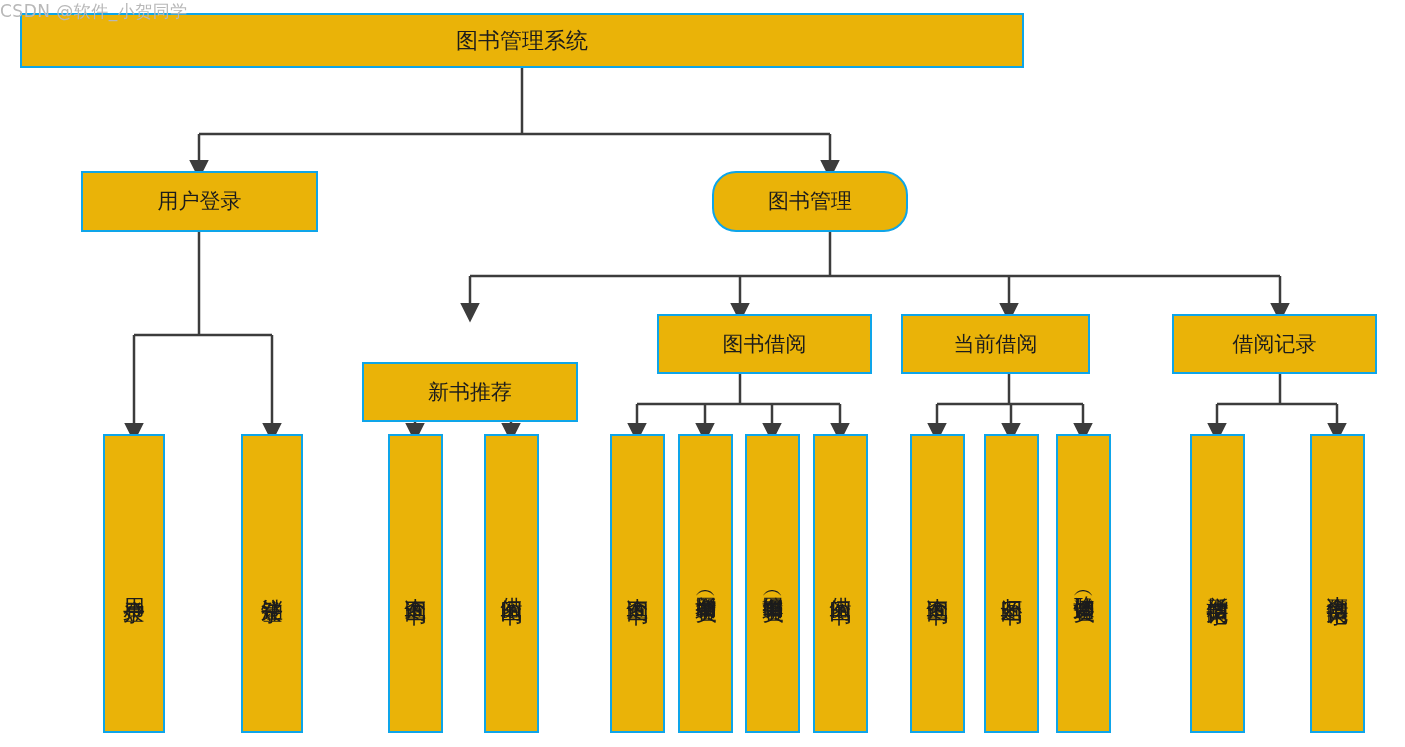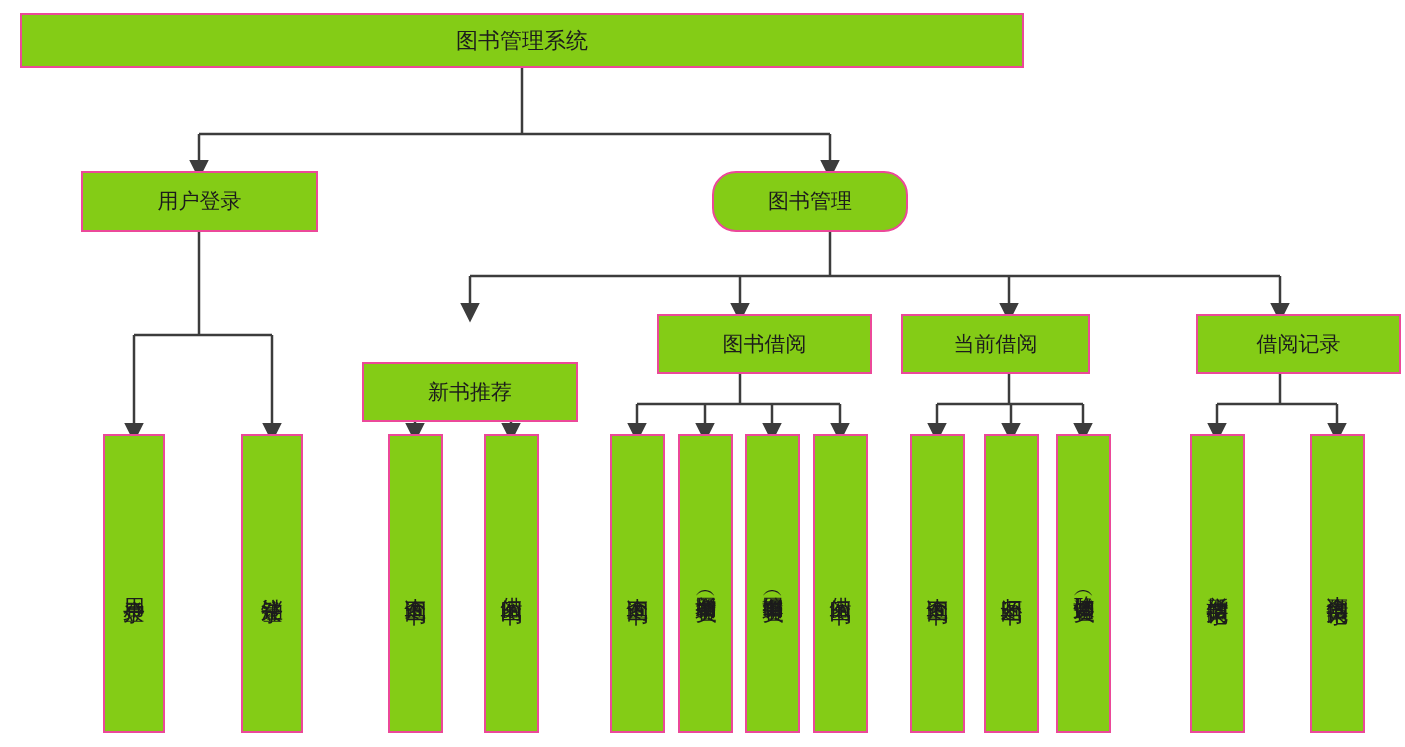--- a/index.html
+++ b/index.html
@@ -21,22 +21,22 @@
     position: absolute;
     left: 0;
     top: 0;
     width: 1405px;
     height: 747px;
     pointer-events: none;
   }
   .node {
     position: absolute;
     box-sizing: border-box;
-    background: #84cc16;
-    border: 2px solid #ec4899;
+    background: #eab308;
+    border: 2px solid #0ea5e9;
     display: flex;
     align-items: center;
     justify-content: center;
     overflow: hidden;
   }
   .node .label {
     color: #1c1c1c;
     line-height: 1.18;
     text-align: center;
     white-space: nowrap;
@@ -129,21 +129,21 @@
       </div>
       <div class="node level3 horizontal" style="left: 362px; top: 314px; width: 216px; height: 60px; margin-top: 48px;">
         <span class="label">新书推荐</span>
       </div>
       <div class="node level3 horizontal" style="left: 633px; top: 314px; width: 215px; height: 60px; margin-left: 24px;">
         <span class="label">图书借阅</span>
       </div>
       <div class="node level3 horizontal" style="left: 901px; top: 314px; width: 189px; height: 60px;">
         <span class="label">当前借阅</span>
       </div>
-      <div class="node level3 horizontal" style="left: 1196px; top: 314px; width: 205px; height: 60px;">
+      <div class="node level3 horizontal" style="left: 1172px; top: 314px; width: 205px; height: 60px;">
         <span class="label">借阅记录</span>
       </div>
       <div class="node leaf vertical" style="left: 103px; top: 434px; width: 62px; height: 299px;">
         <span class="label">用户登录</span>
       </div>
       <div class="node leaf vertical" style="left: 241px; top: 434px; width: 62px; height: 299px;">
         <span class="label">注销登录</span>
       </div>
       <div class="node leaf vertical" style="left: 388px; top: 434px; width: 55px; height: 299px;">
         <span class="label">查询图书</span>
@@ -173,14 +173,15 @@
         <span class="label">确认归还（管理员）</span>
       </div>
       <div class="node leaf vertical" style="left: 1190px; top: 434px; width: 55px; height: 299px;">
         <span class="label">新增借阅记录</span>
       </div>
       <div class="node leaf vertical" style="left: 1310px; top: 434px; width: 55px; height: 299px;">
         <span class="label">查询借阅记录</span>
       </div>
     </div>
 
+  <div id="watermark">CSDN @软件_小贺同学</div>
 
 </div>
 
 </body></html>

